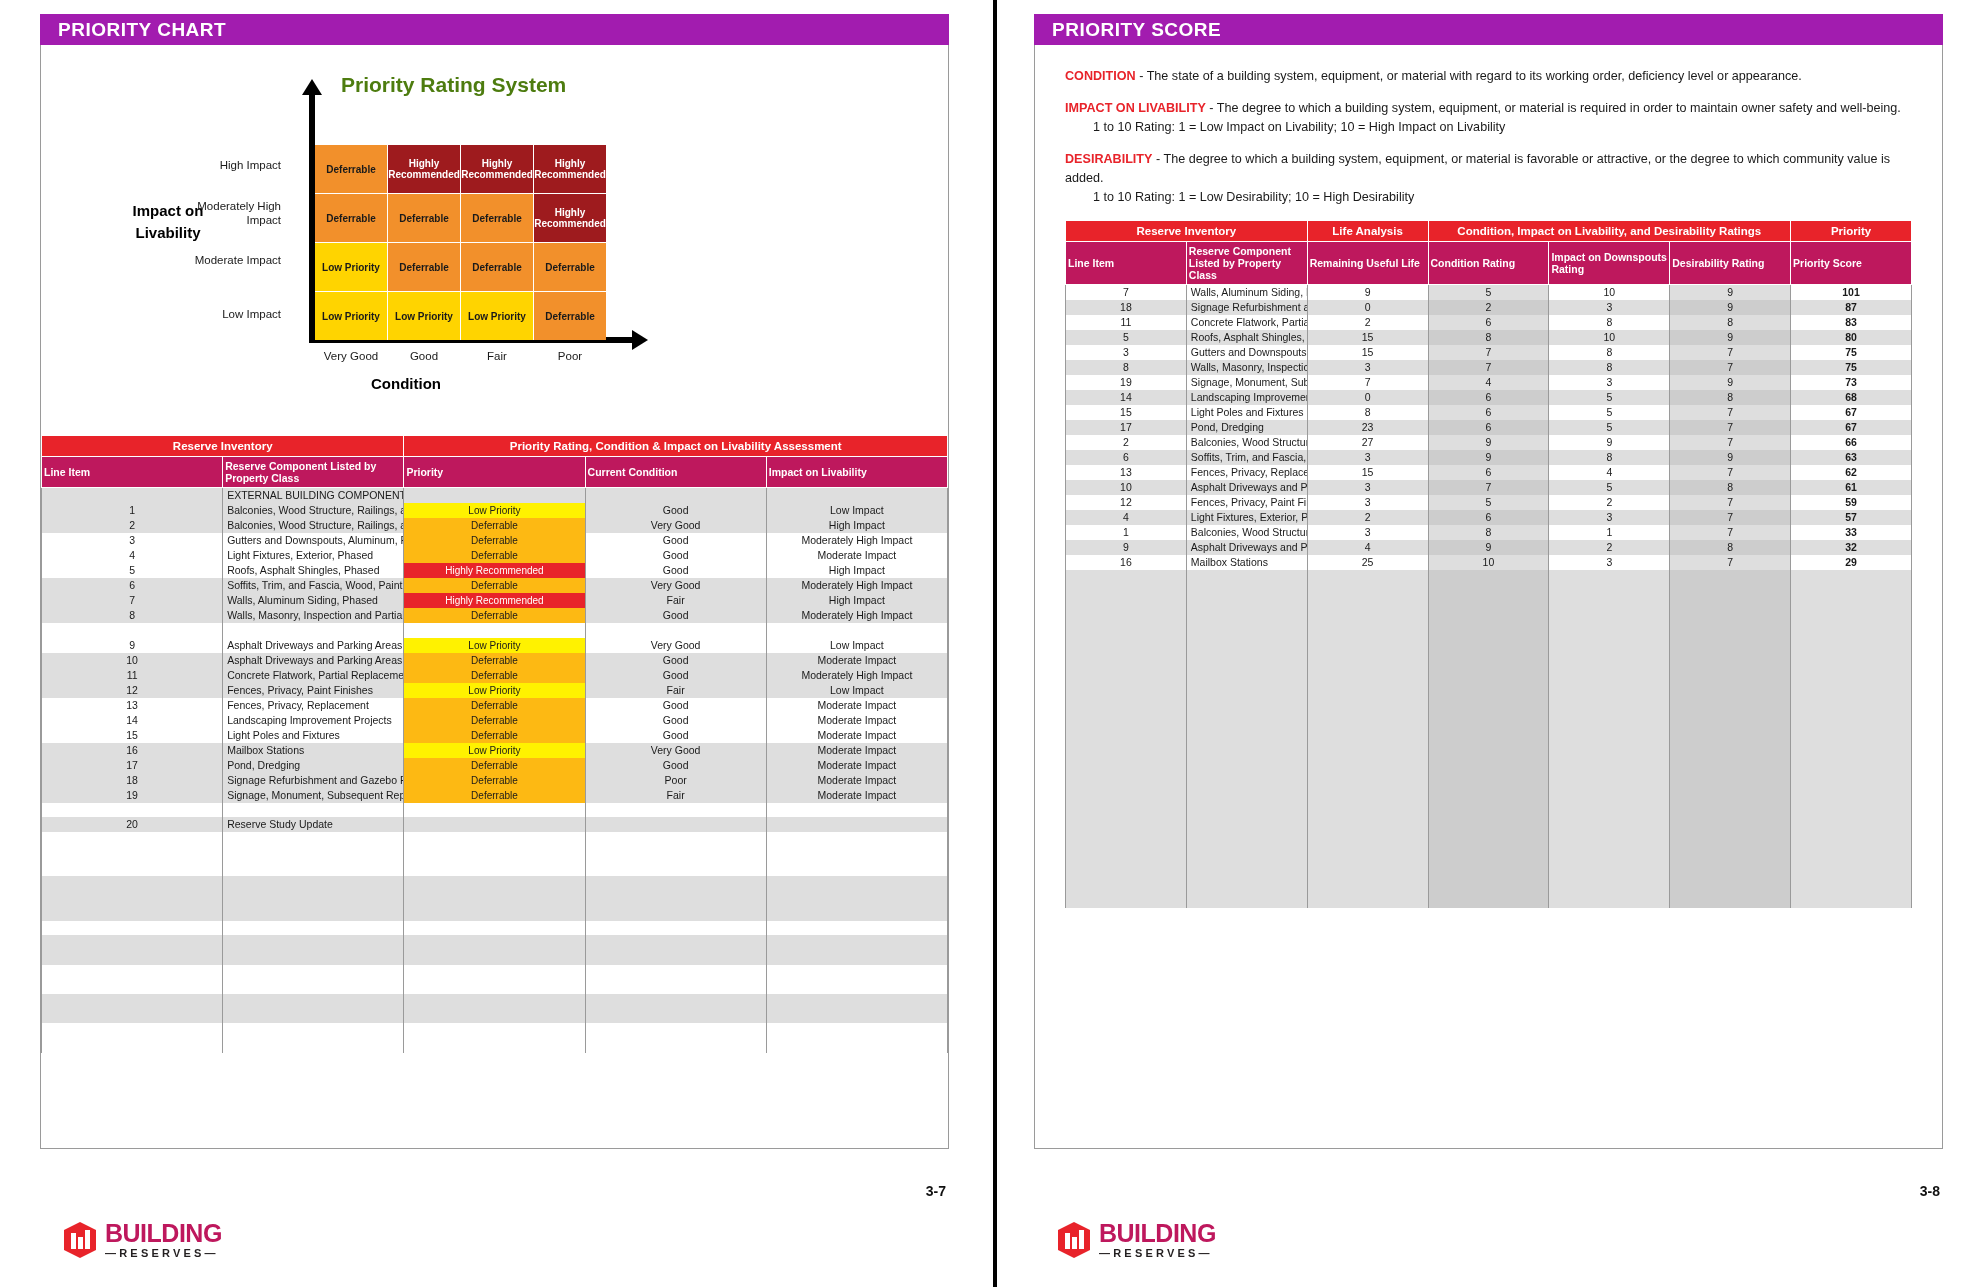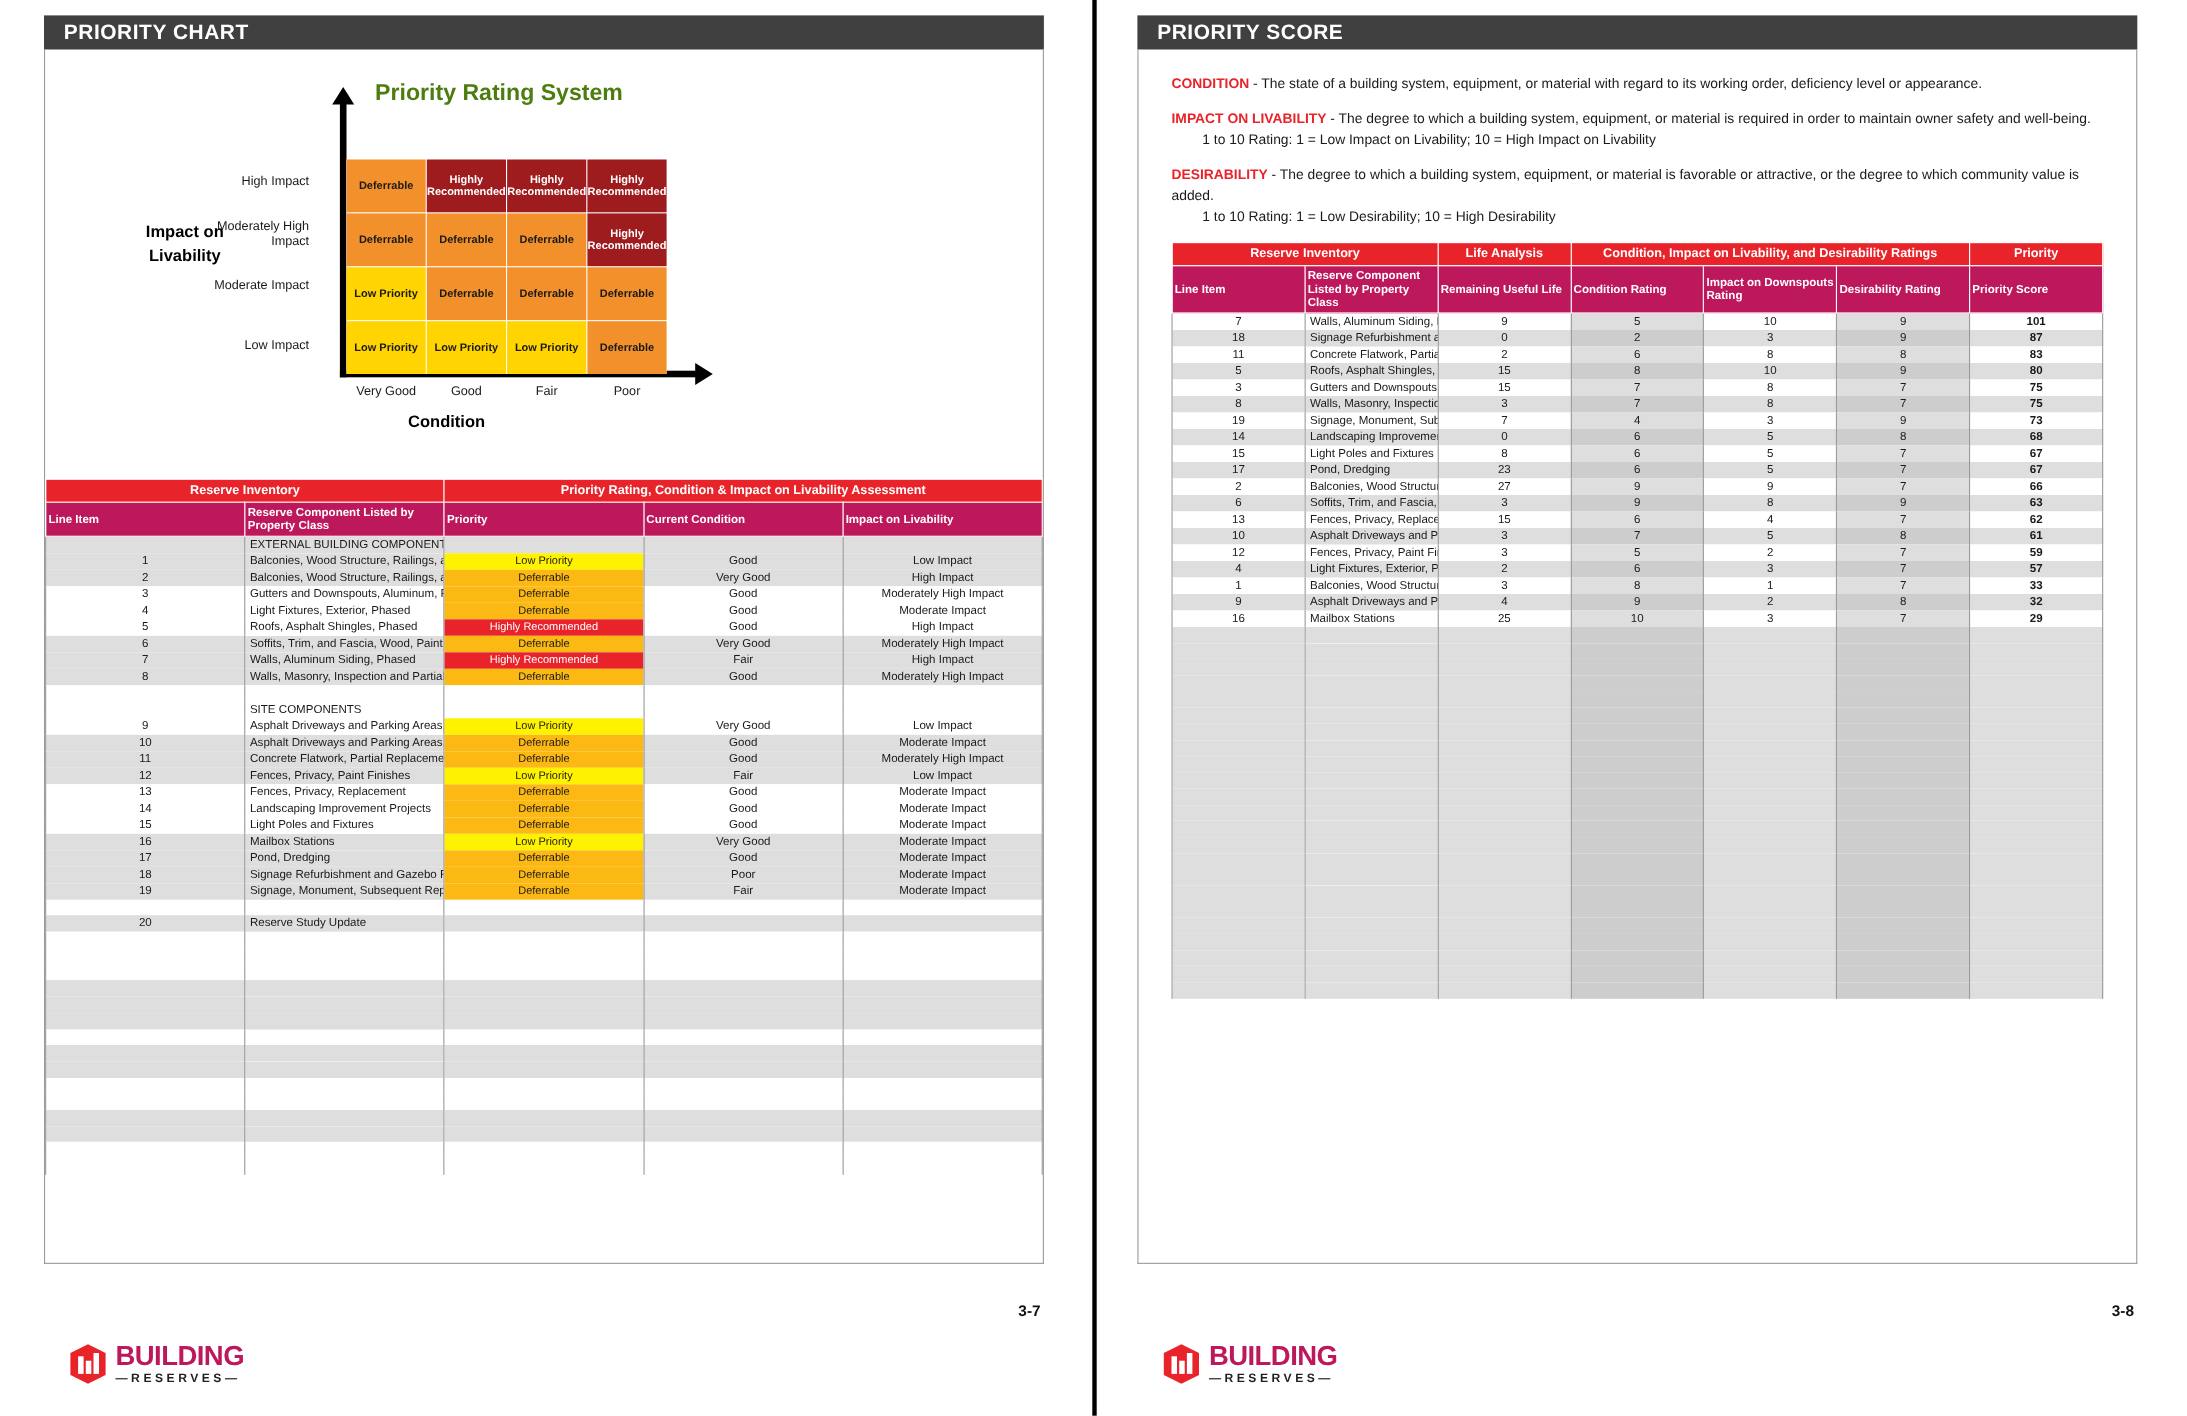--- a/index.html
+++ b/index.html
@@ -14,21 +14,21 @@
   .page { position: relative; height: 1287px; }
   .page-left { width: 994px; padding: 0; }
   .page-right { width: 994px; padding: 0; }
   .gutter {
     position: absolute; left: 993px; top: 0;
     width: 4px; height: 1287px; background: #000; z-index: 30;
   }
 
   
   .banner {
-    background: #404040;
+    background: #a21caf;
     color: #fff;
     font-weight: bold;
     font-size: 19px;
     letter-spacing: .5px;
     padding: 7px 0 7px 18px;
     height: 31px;
     line-height: 17px;
   }
   .banner-left { margin: 14px 45px 0 40px; }
   .banner-right { margin: 14px 45px 0 40px; }
@@ -313,27 +313,20 @@
               <td class="c-imp">Moderately High Impact</td>
             </tr>
             <tr class="row-plain">
               <td class="c-line"></td>
               <td class="c-comp"></td>
               <td class="c-prio"></td>
               <td class="c-cond"></td>
               <td class="c-imp"></td>
             </tr>
             <tr class="row-plain">
-              <td class="c-line"></td>
-              <td class="c-comp">SITE COMPONENTS</td>
-              <td class="c-prio"></td>
-              <td class="c-cond"></td>
-              <td class="c-imp"></td>
-            </tr>
-            <tr class="row-plain">
               <td class="c-line">9</td>
               <td class="c-comp">Asphalt Driveways and Parking Areas, Crack Repair, Patch and Seal</td>
               <td class="c-prio p-low">Low Priority</td>
               <td class="c-cond">Very Good</td>
               <td class="c-imp">Low Impact</td>
             </tr>
             <tr class="row-alt">
               <td class="c-line">10</td>
               <td class="c-comp">Asphalt Driveways and Parking Areas, Full-Depth Replacement, Phas</td>
               <td class="c-prio p-def">Deferrable</td>

